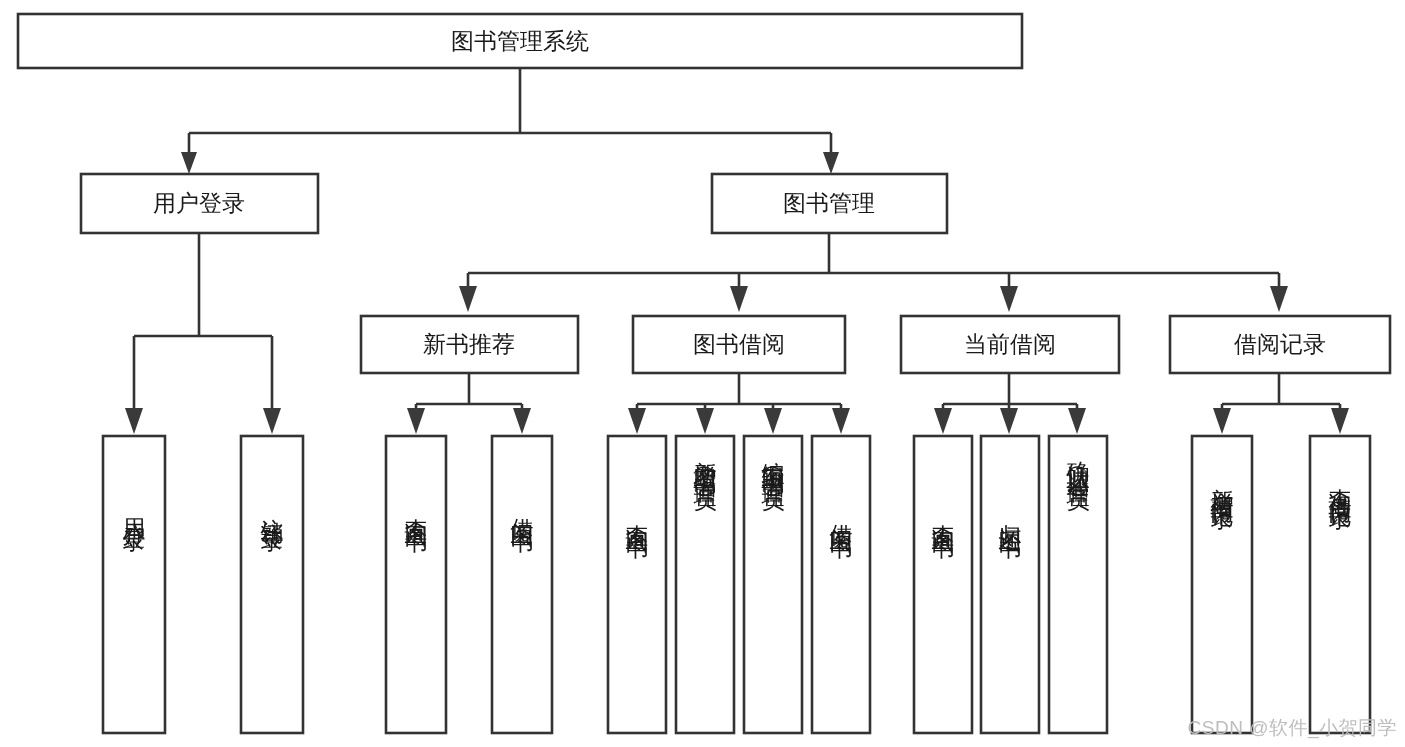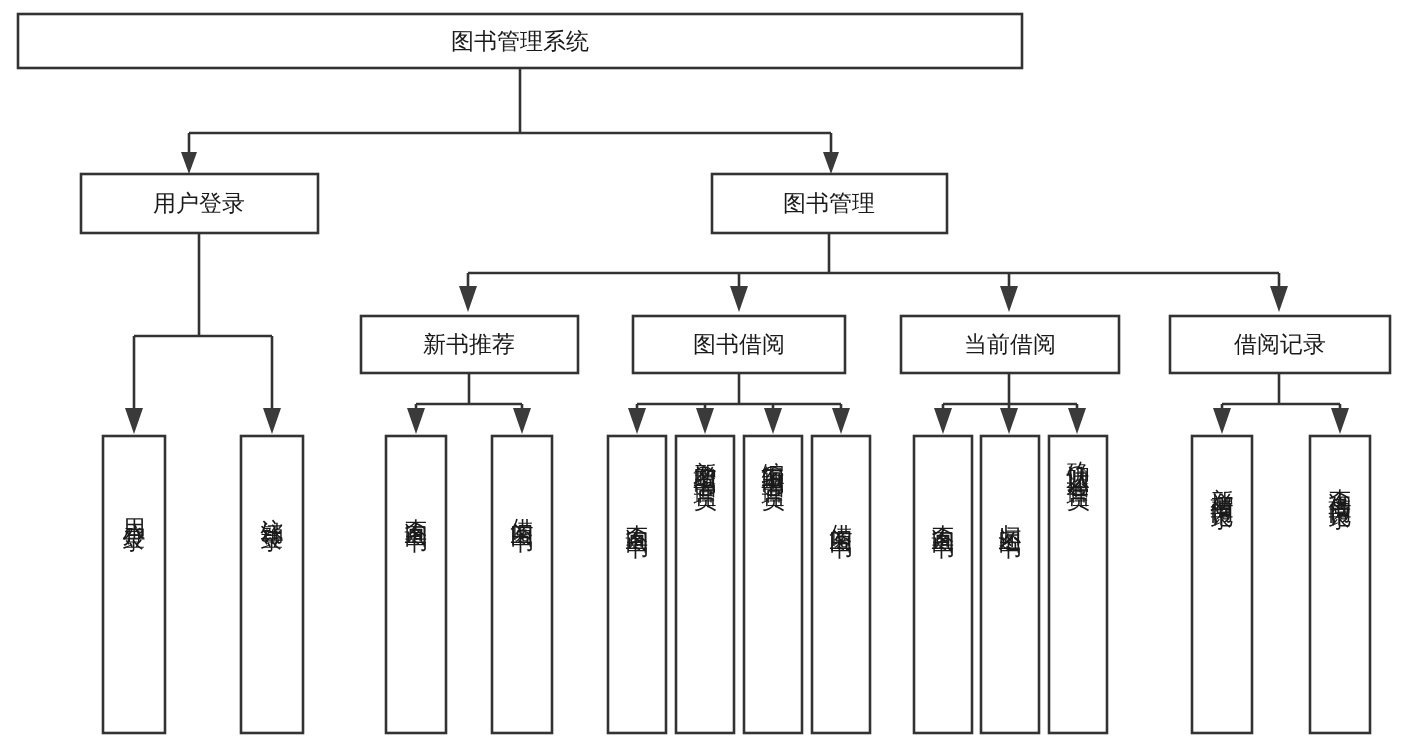--- a/index.html
+++ b/index.html
@@ -265,13 +265,14 @@
   <div class="leaf-label-wrap" style="left:1049px; top:443px; width:58px; height:290px;">
     <span class="leaf-label">确认归还（管理员）</span>
   </div>
   <div class="leaf-label-wrap" style="left:1192px; top:470px; width:60px; height:263px;">
     <span class="leaf-label">新增借阅记录</span>
   </div>
   <div class="leaf-label-wrap" style="left:1310px; top:470px; width:60px; height:263px;">
     <span class="leaf-label">查询借阅记录</span>
   </div>
 
+  <div class="watermark">CSDN @软件_小贺同学</div>
 </div>
 
 </body></html>

